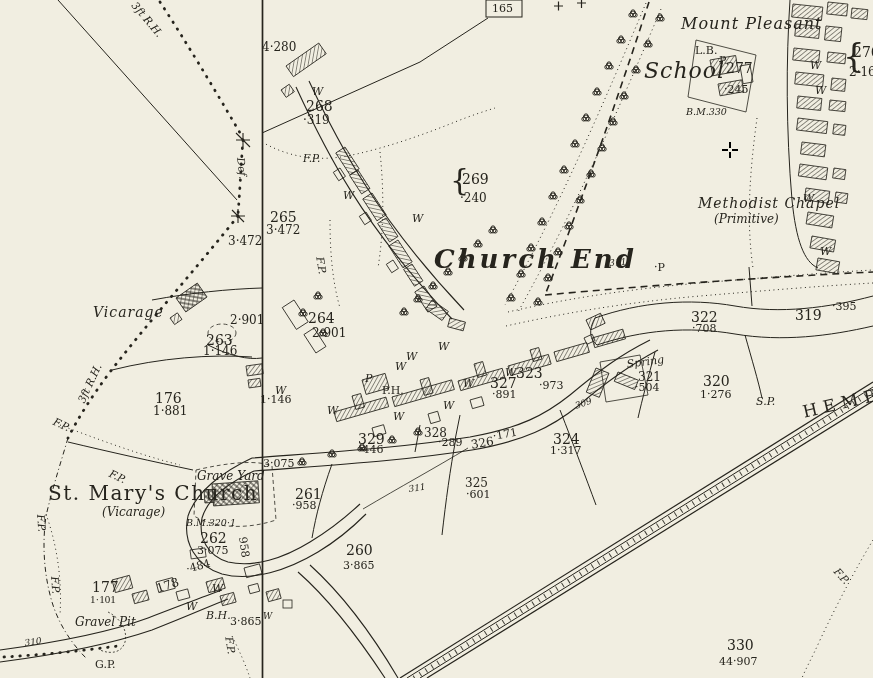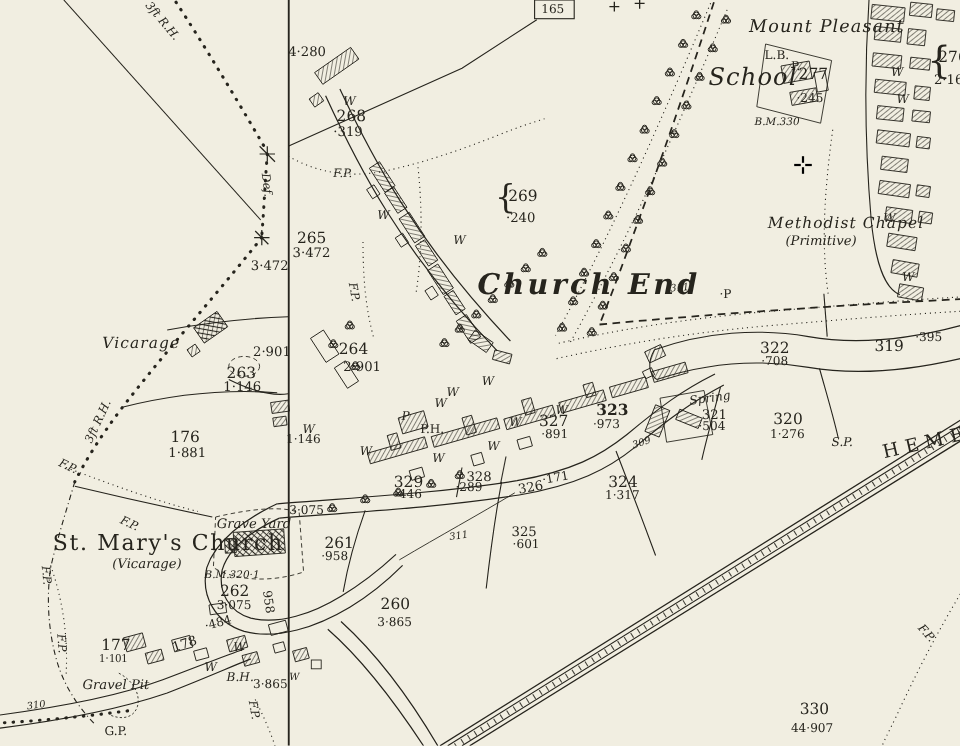--- a/index.html
+++ b/index.html
@@ -333,33 +333,33 @@
       <span class="lbl bm" style="left: 686px; top: 107px;">B.M.330</span>
       <span class="lbl brace2" style="left: 843px; top: 38px;">{</span>
       <span class="lbl num" style="left: 853px; top: 45px;">276</span>
       <span class="lbl area" style="left: 849px; top: 66px;">2·16</span>
       <span class="lbl tiny-italic" style="left: 609px; top: 259px; transform: rotate(-5deg);">311</span>
       <span class="lbl small" style="left: 654px; top: 262px;">·P</span>
       <span class="lbl num" style="left: 795px; top: 308px;">319</span>
       <span class="lbl area-sm" style="left: 792px; top: 301px; margin-left: 40px;">·395</span>
       <span class="lbl num" style="left: 691px; top: 310px;">322</span>
       <span class="lbl area-sm" style="left: 692px; top: 323px;">·708</span>
-      <span class="lbl num" style="left: 542px; top: 366px; font-weight: bold;">323</span>
+      <span class="lbl num" style="left: 516px; top: 366px;">323</span>
       <span class="lbl area-sm" style="left: 539px; top: 380px;">·973</span>
       <span class="lbl num" style="left: 490px; top: 376px;">327</span>
       <span class="lbl area-sm" style="left: 492px; top: 389px;">·891</span>
       <span class="lbl w" style="left: 505px; top: 367px;">W</span>
       <span class="lbl num-sm" style="left: 638px; top: 371px;">321</span>
       <span class="lbl area-sm" style="left: 635px; top: 382px;">·504</span>
       <span class="lbl num" style="left: 703px; top: 374px;">320</span>
       <span class="lbl area-sm" style="left: 700px; top: 389px;">1·276</span>
       <span class="lbl small-italic" style="left: 756px; top: 396px;">S.P.</span>
       <span class="lbl tiny-italic" style="left: 574px; top: 402px; transform: rotate(-18deg);">309</span>
       <span class="lbl num-sm" style="left: 424px; top: 427px;">328</span>
-      <span class="lbl area-sm" style="left: 414px; top: 437px;">·289</span>
+      <span class="lbl area-sm" style="left: 438px; top: 437px;">·289</span>
       <span class="lbl num" style="left: 358px; top: 432px;">329</span>
       <span class="lbl area-sm" style="left: 359px; top: 444px;">·446</span>
       <span class="lbl num-sm" style="left: 470px; top: 439px; transform: rotate(-10deg);">326</span>
       <span class="lbl area-sm" style="left: 492px; top: 431px; transform: rotate(-10deg);">·171</span>
       <span class="lbl num" style="left: 553px; top: 432px;">324</span>
       <span class="lbl area-sm" style="left: 550px; top: 445px;">1·317</span>
       <span class="lbl num-sm" style="left: 465px; top: 477px;">325</span>
       <span class="lbl area-sm" style="left: 466px; top: 489px;">·601</span>
       <span class="lbl tiny-italic" style="left: 408px; top: 485px; transform: rotate(-8deg);">311</span>
       <span class="lbl num" style="left: 295px; top: 487px;">261</span>

